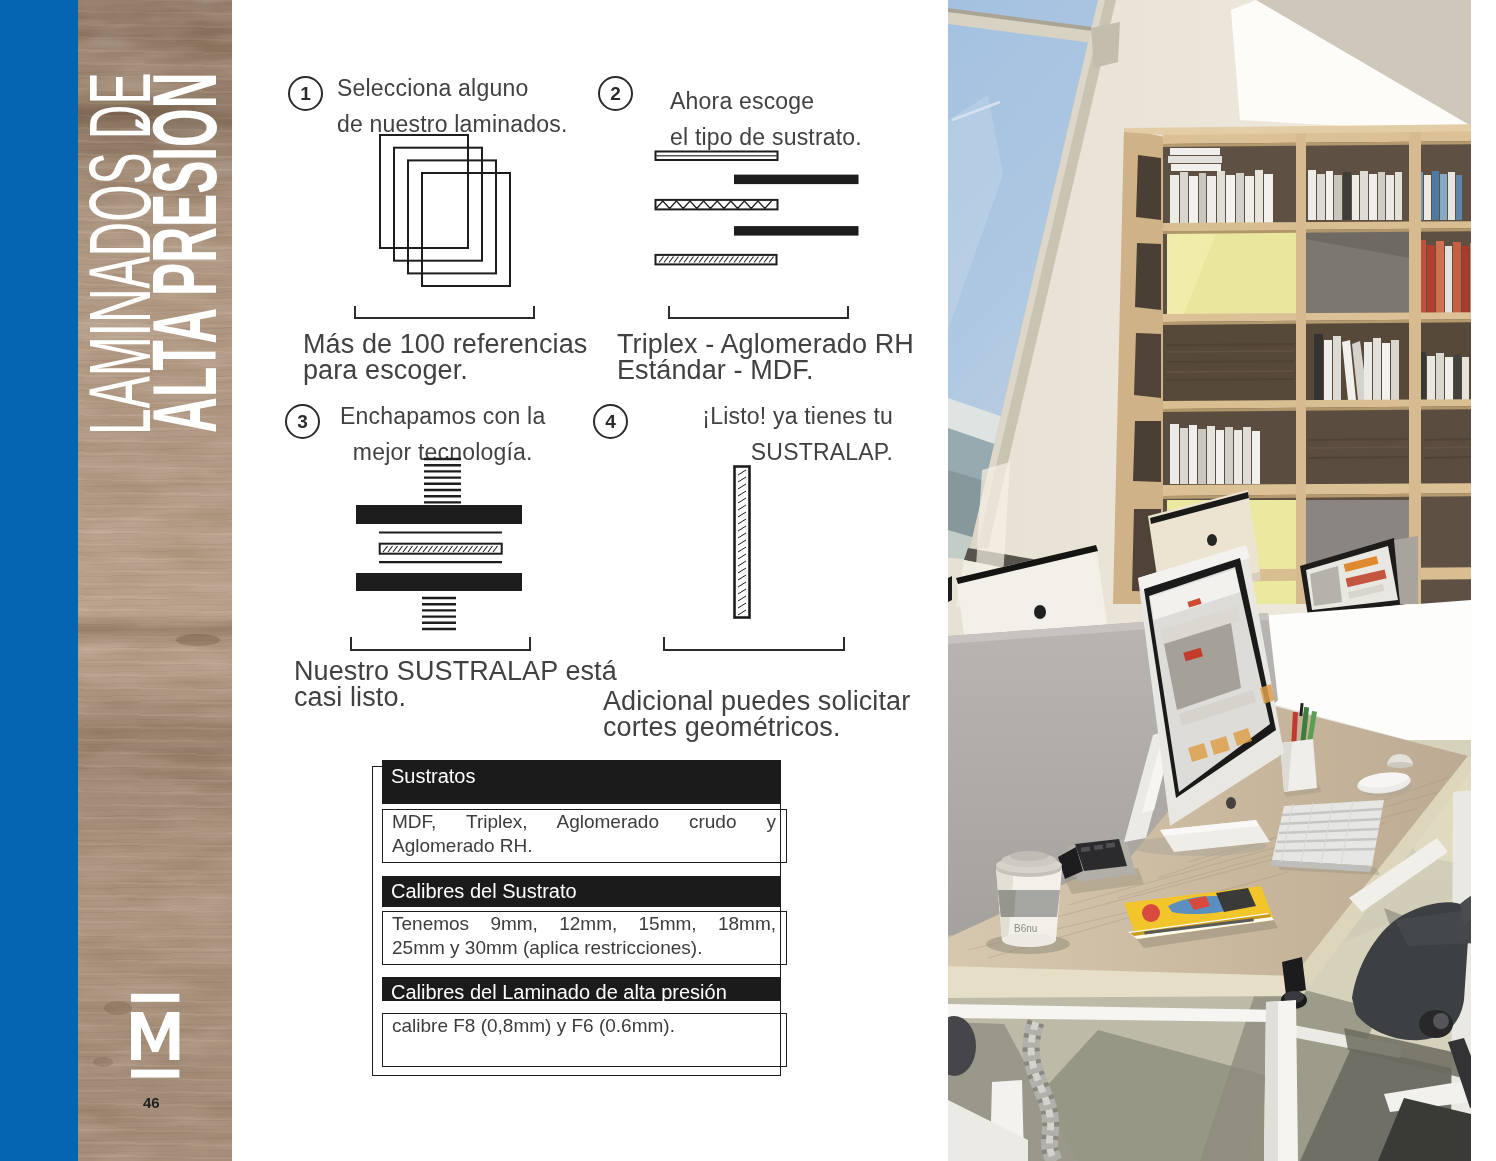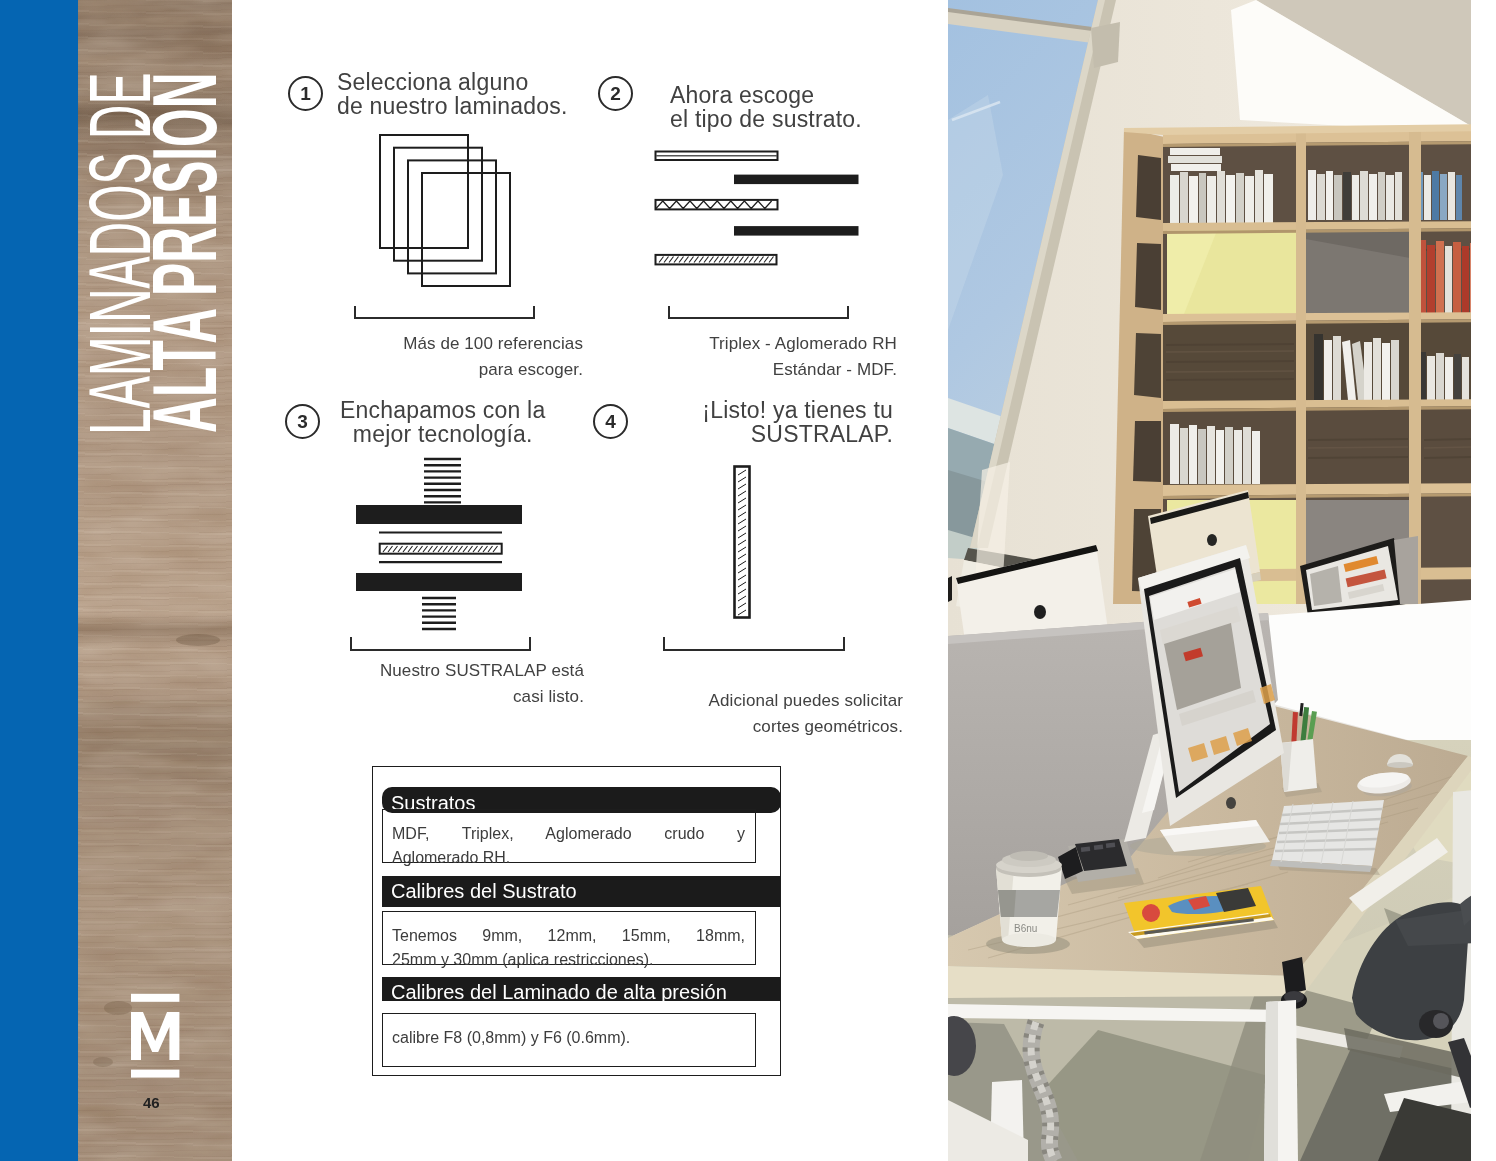--- a/index.html
+++ b/index.html
@@ -1,25 +1,25 @@
 <!DOCTYPE html>
 <html><head>
 <meta charset="utf-8">
 <style>
 html,body{margin:0;padding:0;}
 body{width:1496px;height:1161px;position:relative;background:#ffffff;overflow:hidden;
      font-family:"Liberation Sans",sans-serif;}
 .abs{position:absolute;}
 .stepnum{position:absolute;width:31px;height:31px;border:2.5px solid #2b2b2b;border-radius:50%;
   color:#2b2b2b;font-weight:bold;font-size:19px;text-align:center;line-height:31px;}
-.steptxt{position:absolute;font-size:23px;line-height:24px;color:#414141;letter-spacing:0.2px;white-space:nowrap;}
-.caption{position:absolute;font-size:17px;line-height:26px;color:#414141;text-align:right;letter-spacing:0.1px;white-space:nowrap;}
+.steptxt{position:absolute;font-size:23px;line-height:36px;color:#414141;letter-spacing:0.2px;white-space:nowrap;}
+.caption{position:absolute;font-size:27px;line-height:26px;color:#414141;text-align:left;letter-spacing:0.1px;white-space:nowrap;}
 .bracket{position:absolute;border-left:2px solid #2b2b2b;border-right:2px solid #2b2b2b;border-bottom:2px solid #2b2b2b;}
 .tbh{position:absolute;left:382px;width:399px;background:#1b1b1b;color:#fff;font-size:20px;padding-left:9px;box-sizing:border-box;}
-.tbb{position:absolute;left:382px;width:374px;border:1.6px solid #1d1d1d;box-sizing:border-box;font-size:16px;line-height:24px;color:#3c3c3c;padding:12px 10px 0 9px;}
+.tbb{position:absolute;left:382px;width:405px;border:1.6px solid #1d1d1d;box-sizing:border-box;font-size:19px;line-height:24px;color:#3c3c3c;padding:0 10px 0 9px;}
 .j{text-align:justify;text-align-last:justify;}
 </style>
 </head>
 <body>
 
 <div class="abs" style="left:0;top:0;width:78px;height:1161px;background:#0565b2;"></div>
 
 <div class="abs" style="left:78px;top:0;width:154px;height:1161px;
   background:
    linear-gradient(180deg, rgba(84,60,40,0.30) 0%, rgba(84,60,40,0.12) 6%, rgba(84,60,40,0) 12%),
@@ -214,21 +214,21 @@
     <line x1="7" y1="152" x2="15" y2="147"></line>
   </g>
 </svg>
 
 <div class="bracket" style="left:663px;top:637px;width:178px;height:12px;"></div>
 
 <div class="caption" style="left:603px;top:688px;width:300px;">Adicional puedes solicitar<br>cortes geométricos.</div>
 
 <div class="abs" style="left:372px;top:766px;width:407px;height:308px;border:1.6px solid #1d1d1d;"></div>
 
-<div class="tbh" style="top:787px;height:26px;line-height:32px;border-radius:10px;">Sustratos</div>
+<div class="tbh" style="top:760px;height:44px;line-height:32px;">Sustratos</div>
 
 <div class="tbb" style="top:809px;height:54px;">
     <div class="j">MDF, Triplex, Aglomerado crudo y</div>
     <div>Aglomerado RH.</div>
   </div>
 
 <div class="tbh" style="top:876px;height:31px;line-height:31px;">Calibres del Sustrato</div>
 
 <div class="tbb" style="top:911px;height:54px;">
     <div class="j">Tenemos 9mm, 12mm, 15mm, 18mm,</div>

